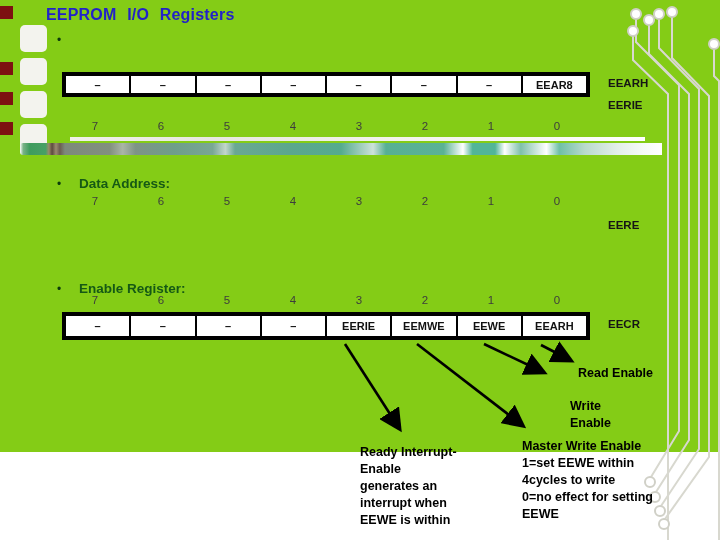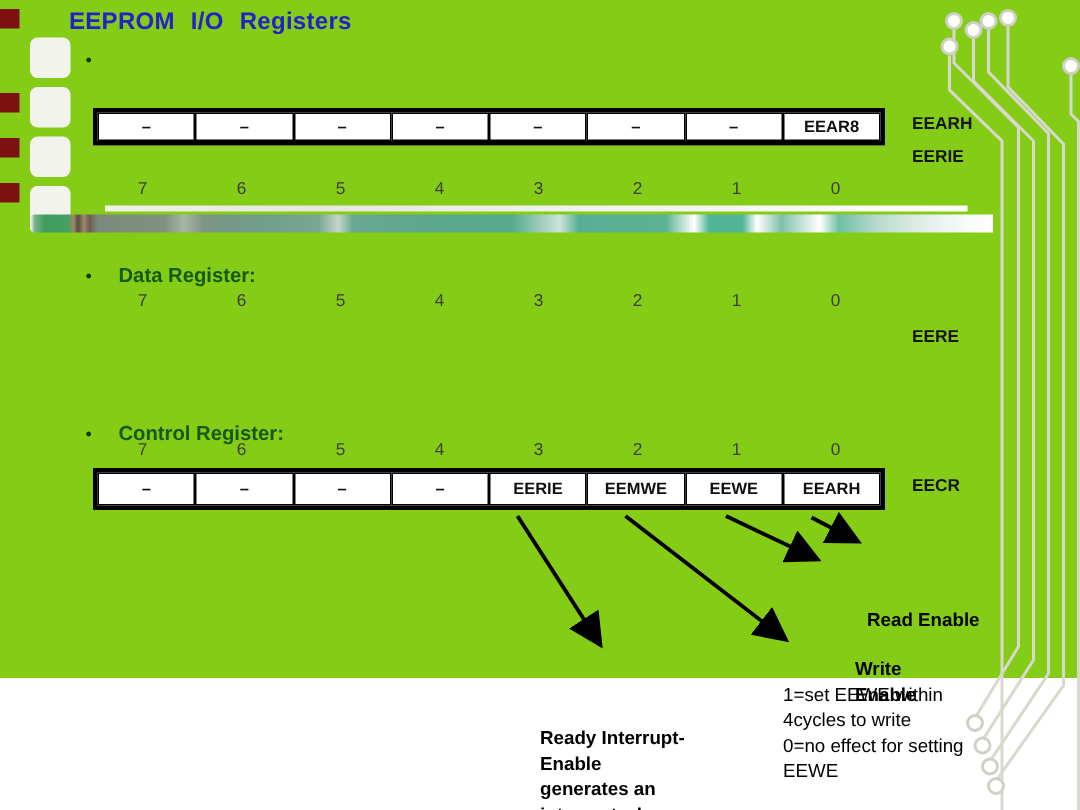--- a/index.html
+++ b/index.html
@@ -34,22 +34,22 @@
       box-sizing:border-box;display:flex;flex-direction:column;z-index:2;}
   .reg-row{display:flex;width:100%;}
   .reg-cell{flex:1;border:1.5px solid #000;display:flex;align-items:center;justify-content:center;
       font-weight:bold;font-size:11px;color:#111;height:17px;}
   .h18 .reg-cell{height:18px;}
   .h20 .reg-cell{height:20px;}
   .reg-label{position:absolute;left:608px;font-weight:bold;font-size:11.5px;color:#151515;z-index:2;}
 
   
   .arrows-svg{position:absolute;left:0;top:0;z-index:3;pointer-events:none;}
-  .note{position:absolute;font-size:12.5px;color:#000;white-space:pre-line;line-height:17px;z-index:3;}
-  .note.bold{font-weight:bold;margin-top:40px;}
+  .note{position:absolute;font-size:12.5px;color:#000;white-space:pre-line;line-height:17px;z-index:3;font-weight:bold;}
+  .note.bold{font-weight:bold;}
 </style>
 </head>
 <body>
 
 <div class="slide">
 
   <svg class="deco-svg" width="720" height="540">
     <g stroke="#d8d8cf" stroke-width="2" fill="none">
       <path d="M636,20 V42 L679,85 V431 L651,477"></path>
       <path d="M649,26 V54 L689,94 V440 L656,492"></path>
@@ -109,37 +109,37 @@
       <div class="bit">5</div>
       <div class="bit">4</div>
       <div class="bit">3</div>
       <div class="bit">2</div>
       <div class="bit">1</div>
       <div class="bit">0</div>
     </div>
 
   <div class="bullet" style="top:176px">
     <span class="dot">•</span>
-    <span class="label">Data Register:</span>
+    <span class="label">Data Address:</span>
   </div>
   <div class="bits-row" style="top:195px">
       <div class="bit">7</div>
       <div class="bit">6</div>
       <div class="bit">5</div>
       <div class="bit">4</div>
       <div class="bit">3</div>
       <div class="bit">2</div>
       <div class="bit">1</div>
       <div class="bit">0</div>
     </div>
   <div class="reg-label" style="top:219px">EERE</div>
 
   <div class="bullet" style="top:281px">
     <span class="dot">•</span>
-    <span class="label">Control Register:</span>
+    <span class="label">Enable Register:</span>
   </div>
   <div class="bits-row" style="top:294px">
       <div class="bit">7</div>
       <div class="bit">6</div>
       <div class="bit">5</div>
       <div class="bit">4</div>
       <div class="bit">3</div>
       <div class="bit">2</div>
       <div class="bit">1</div>
       <div class="bit">0</div>
@@ -173,18 +173,19 @@
   </svg>
 
   <div class="note bold" style="left:578px;top:365px">Read Enable</div>
   <div class="note bold" style="left:570px;top:398px">Write
 Enable</div>
   <div class="note bold" style="left:360px;top:444px">Ready Interrupt-
 Enable
 generates an
 interrupt when
 EEWE is within</div>
+  <div class="note bold" style="left:522px;top:438px">Master Write Enable</div>
   <div class="note" style="left:522px;top:455px">1=set EEWE within
 4cycles to write
 0=no effect for setting
 EEWE</div>
 
 </div>
 
 </body></html>

